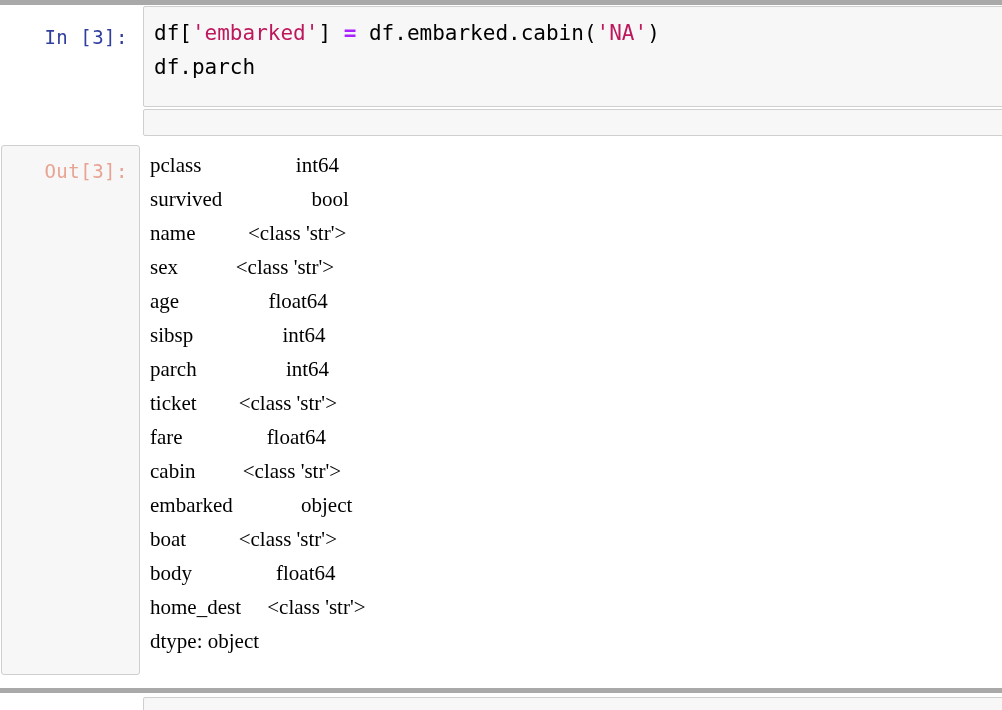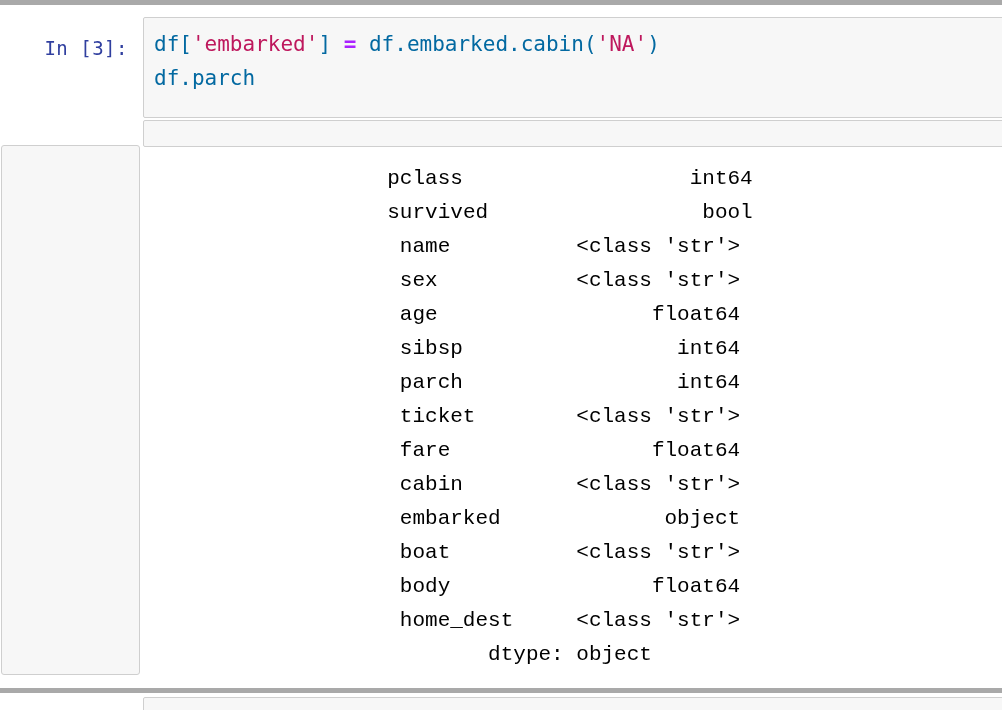--- a/index.html
+++ b/index.html
@@ -53,21 +53,21 @@
     letter-spacing: 0.5px;
     white-space: pre;
     box-sizing: border-box;
     padding-right: 12px;
   }
   .prompt-in  { color: #303f9f; }
   .prompt-out { color: #e8a393; }
 
   
   .input-cell {
-    top: 12px;
+    top: 1px;
     height: 135px;
   }
   .input-cell .prompt-col {
     top: 22px;
   }
 
   .input-area {
     position: absolute;
     left: 143px;
     top: 5px;
@@ -89,21 +89,21 @@
     font-family: "DejaVu Sans Mono", "Liberation Mono", monospace;
     font-size: 21px;
     line-height: 34px;
     white-space: pre;
     color: #111111;
     letter-spacing: 0px;
   }
 
   .tok-string   { color: #be185d; }
   .tok-operator { color: #aa22ff; font-weight: bold; }
-  .tok-plain    { color: #0369a1; }
+  .tok-plain    { color: #000000; }
 
   .code-footer {
     position: relative;
     margin-top: 2px;
     background: #f7f7f7;
     border: 1px solid #cfcfcf;
     border-radius: 2px;
     box-sizing: border-box;
     height: 27px;
   }
@@ -132,27 +132,26 @@
 
   .output-area {
     position: absolute;
     left: 150px;
     top: 3px;
     width: 840px;
     background: #ffffff;
   }
 
   .output-text {
-    font-family: Liberation Mono, monospace;
+    font-family: Liberation Serif, serif;
     font-size: 21px;
     line-height: 34px;
     white-space: pre;
     color: #000000;
-    margin: 14px;
-    text-align: center;
+    margin: 0;
   }
 
   
   .next-cell {
     top: 693px;
     height: 17px;
   }
   .next-code-box {
     position: absolute;
     left: 143px;
@@ -185,20 +184,21 @@
 
       <div class="code-footer"></div>
 
     </div>
   </div>
 
   <div class="cell output-cell">
 
     <div class="output-prompt-box"></div>
 
+    <div class="prompt-col prompt-out">Out[3]:</div>
 
     <div class="output-area">
       <pre class="output-text">pclass                  int64
 survived                 bool
 name          &lt;class 'str'&gt;
 sex           &lt;class 'str'&gt;
 age                 float64
 sibsp                 int64
 parch                 int64
 ticket        &lt;class 'str'&gt;

